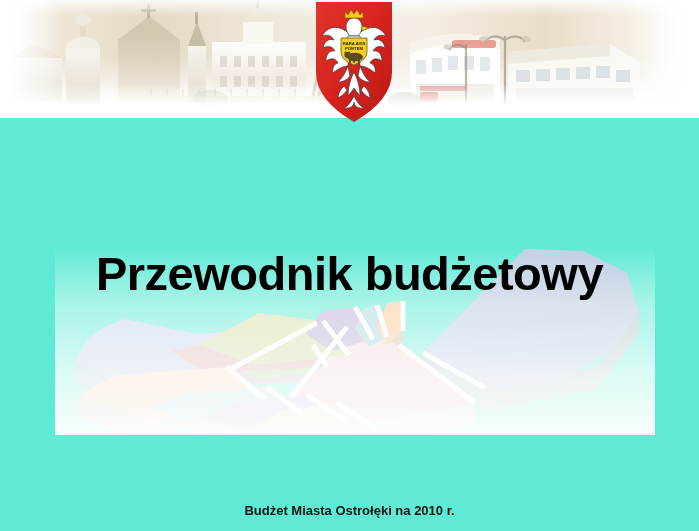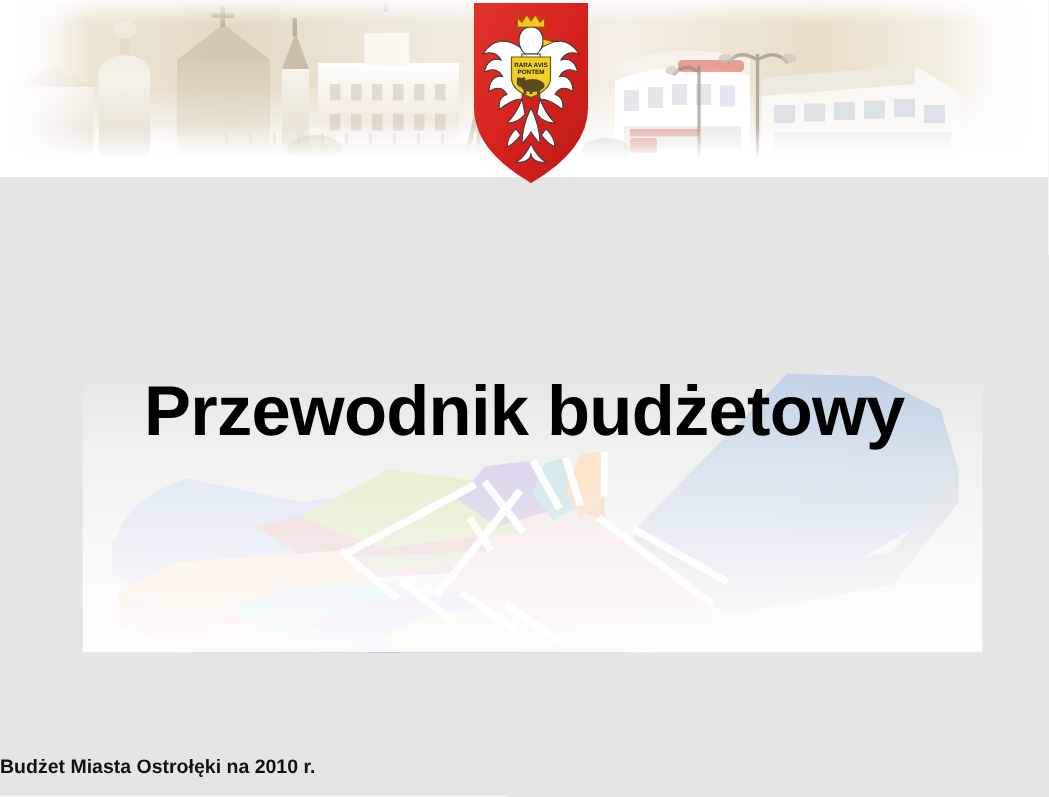--- a/index.html
+++ b/index.html
@@ -7,21 +7,21 @@
     padding: 0;
     background: #ffffff;
   }
   body {
     font-family: "Liberation Sans", sans-serif;
   }
   .slide {
     position: relative;
     width: 699px;
     height: 531px;
-    background: #e5e5e5;
+    background: #5eead4;
     overflow: hidden;
   }
 
   
   .banner {
     position: absolute;
     left: 0; top: 0;
     width: 699px;
     height: 118px;
     overflow: hidden;
@@ -87,20 +87,21 @@
     line-height: 1;
     z-index: 20;
     font-family: "Liberation Sans", sans-serif;
   }
 
   
   .subtitle {
     position: absolute;
     left: 0; top: 503px;
     width: 699px;
+    text-align: center;
     font-size: 13px;
     font-weight: bold;
     color: #111111;
     z-index: 20;
     font-family: "Liberation Sans", sans-serif;
   }
 </style>
 </head>
 <body>
 

